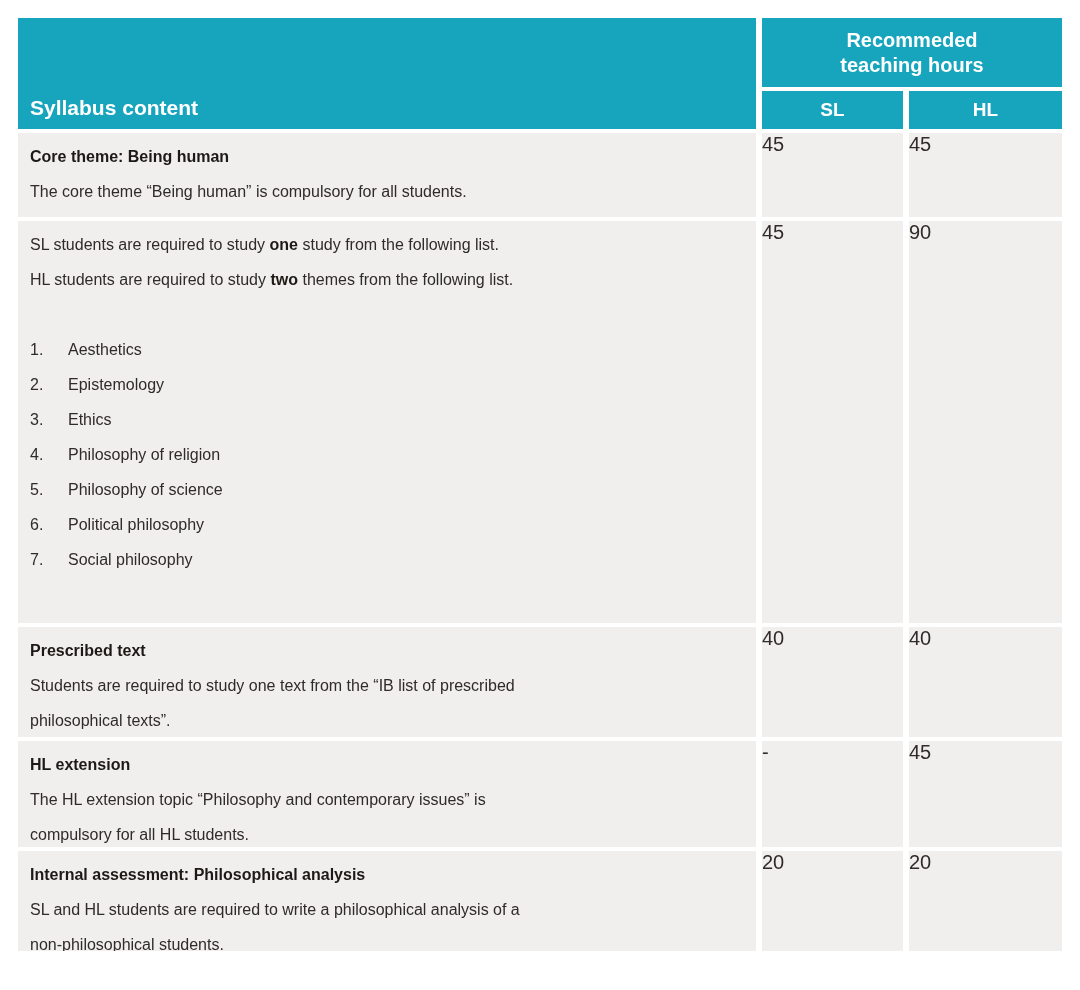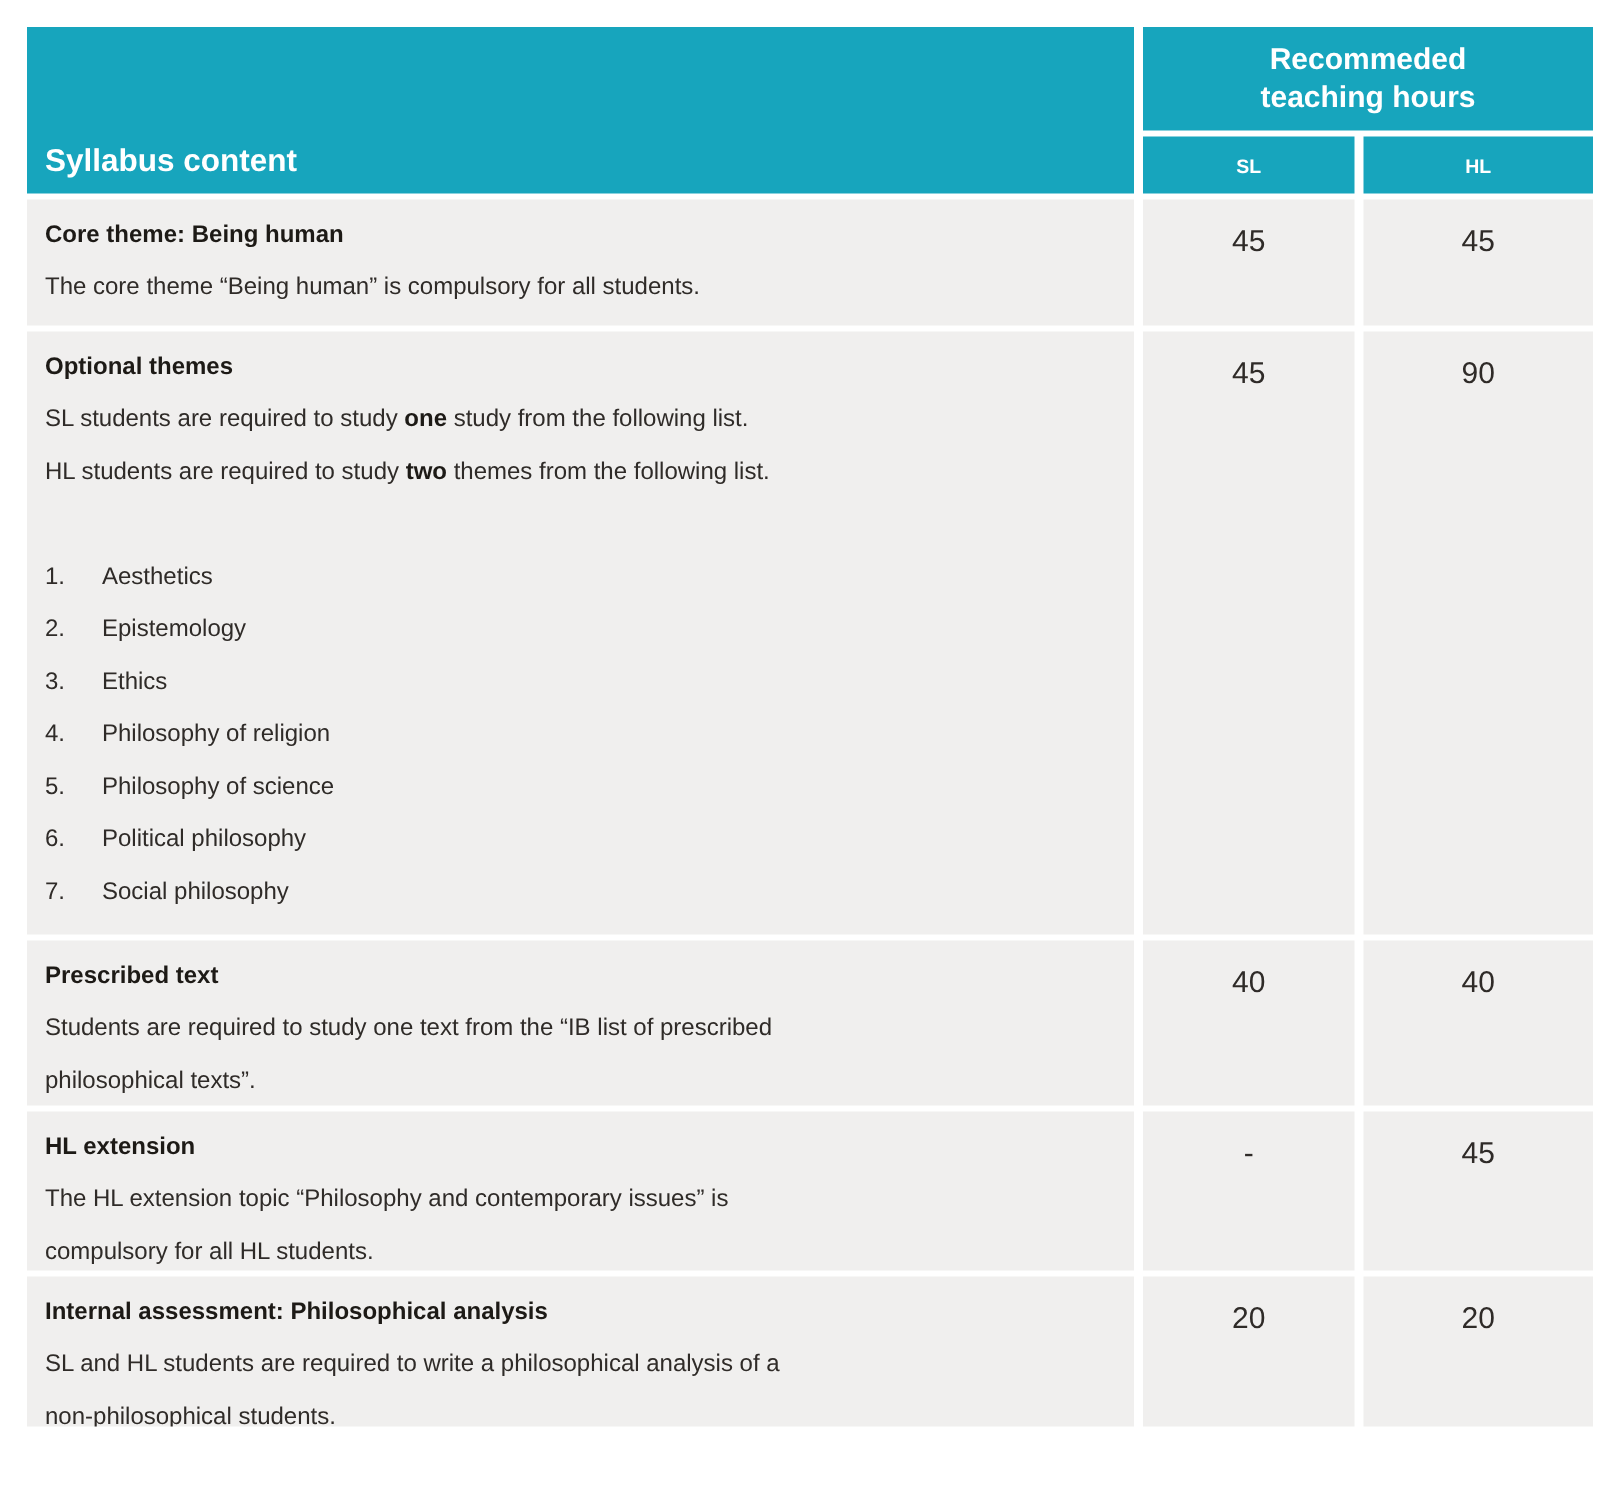--- a/index.html
+++ b/index.html
@@ -11,30 +11,30 @@
   .tbl {
     position:absolute; left:18px; top:18px;
     display:grid;
     grid-template-columns:738px 141px 153px;
     grid-template-rows:69px 38px 84px 402px 110px 106px 100px;
     gap:4px 6px;
   }
   .hcell { background:var(--teal); color:#ffffff; font-weight:bold; }
   .hc-syllabus { grid-area:1/1/3/2; display:flex; align-items:flex-end; padding:10px 0 9px 12px; font-size:21px; }
   .hc-hours { grid-column:2/4; grid-row:1; display:flex; align-items:center; justify-content:center; text-align:center; font-size:20px; line-height:25px; padding:0 44px; }
-  .hc-sl, .hc-hl { display:flex; align-items:center; justify-content:center; font-size:13px; }
+  .hc-sl, .hc-hl { display:flex; align-items:center; justify-content:center; font-size:19px; }
   .cell { background:var(--rowbg); overflow:hidden; }
   .content-cell { padding:6px 8px 0 12px; font-size:16px; line-height:35px; color:var(--body); }
   .row-title { font-weight:bold; color:var(--title); }
   .row-line .b { font-weight:bold; color:var(--title); }
   .tlist { margin-top:35px; }
   .list-item { display:flex; }
   .li-num { width:26px; flex:0 0 26px; }
   .li-text { margin-left:12px; }
-  .num-cell { font-size:20px; color:var(--body); text-align:center; padding-top:17px; }
+  .num-cell { font-size:20px; color:var(--body); text-align:left; padding-top:0; }
   .watermark {
     position:absolute; top:922px; right:16px; font-size:31px; letter-spacing:1px;
     color:var(--wm); text-shadow:1px 1px 0 rgba(165,165,165,0.55); white-space:nowrap;
   }
 </style>
 </head>
 <body>
 
 <div class="page" style="--teal: #17a5bd; --rowbg: #f0efee; --title: #1d1a16; --body: #2f2b28; --wm: #e9e9e9;">
   <div class="tbl" id="tbl">
@@ -52,21 +52,20 @@
     </div>
 
   <div class="cell content-cell">
     <div class="row-title">Core theme: Being human</div>
   <div class="row-line"><span>The core theme “Being human” is compulsory for all students.</span></div>
       </div>
   <div class="cell num-cell">45</div>
   <div class="cell num-cell">45</div>
 
   <div class="cell content-cell">
-    <div class="row-title">Optional themes</div>
   <div class="row-line"><span>SL students are required to study </span><span class="b">one</span><span> study from the following list.</span></div>
         <div class="row-line"><span>HL students are required to study </span><span class="b">two</span><span> themes from the following list.</span></div>
         <div class="tlist">
           <div class="list-item">
             <span class="li-num">1.</span>
             <span class="li-text">Aesthetics</span>
           </div>
           <div class="list-item">
             <span class="li-num">2.</span>
             <span class="li-text">Epistemology</span>

